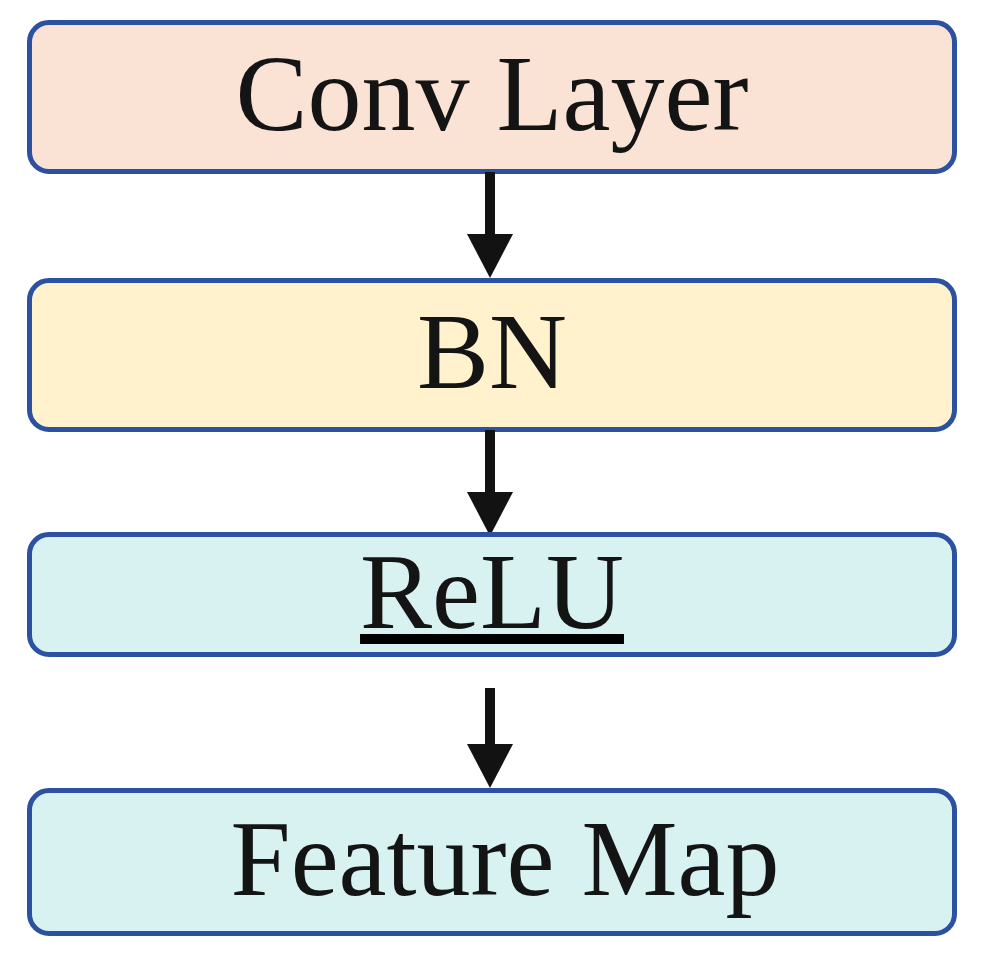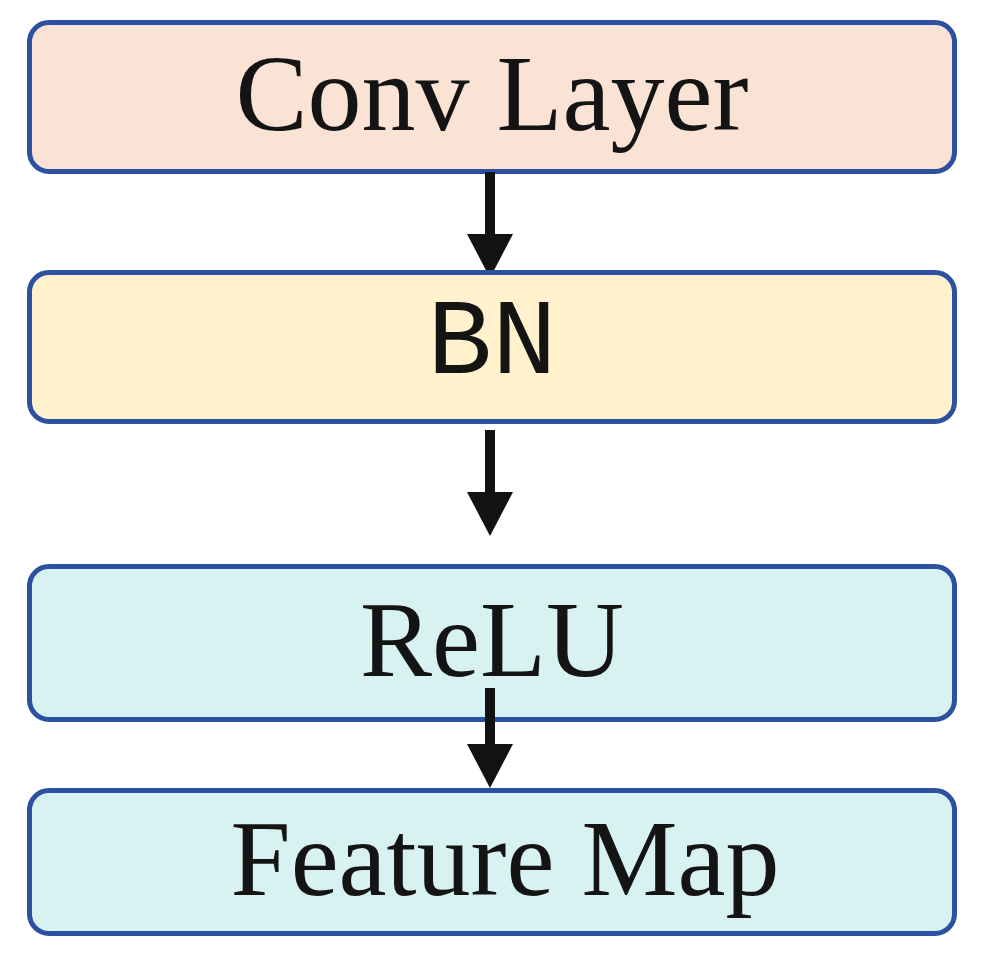--- a/index.html
+++ b/index.html
@@ -28,22 +28,22 @@
   }
   .node-label {
     font-size: 108px;
     line-height: 1;
     color: #141414;
     letter-spacing: 0px;
     padding-bottom: 6px;
     white-space: nowrap;
   }
   #node-0 { top: 20px;  height: 154px; }
-  #node-1 { top: 270px; height: 154px; font-family: Liberation Mono, monospace; }
-  #node-2 { top: 564px; height: 158px; }
+  #node-1 { top: 278px; height: 154px; }
+  #node-2 { top: 532px; height: 125px; text-decoration: underline; }
   #node-3 { top: 788px; height: 148px; }
 
   .arrow {
     position: absolute;
     left: 467px;
     width: 46px;
     display: flex;
     flex-direction: column;
     align-items: center;
   }

